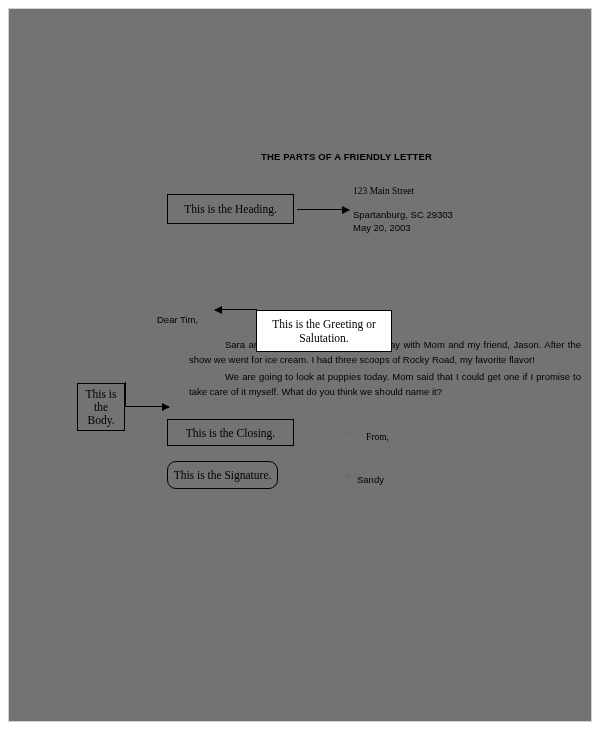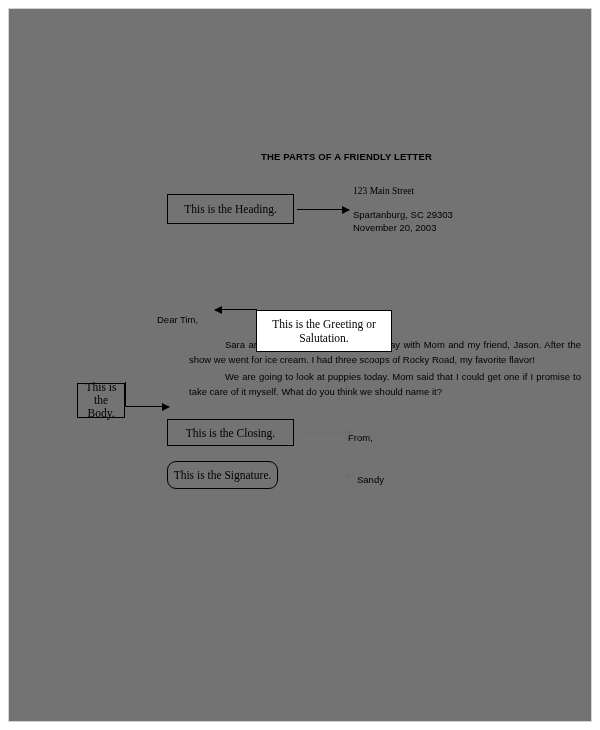--- a/index.html
+++ b/index.html
@@ -62,21 +62,21 @@
     display: flex;
     align-items: center;
     justify-content: center;
     text-align: center;
     z-index: 3;
   }
 
   #box-heading   { left: 158px; top: 185px;  width: 127px; height: 30px; }
   #box-greeting  { left: 247px; top: 301px;  width: 136px; height: 42px;
                    background: #ffffff; }
-  #box-body      { left: 68px;  top: 374px;  width: 48px;  height: 35px;
+  #box-body      { left: 68px;  top: 374px;  width: 48px;  height: 48px;
                    line-height: 13px; }
   #box-closing   { left: 158px; top: 410px;  width: 127px; height: 27px; }
   #box-signature { left: 158px; top: 452px;  width: 111px; height: 28px; border-radius: 9px; }
 
   
   .arrow-h {
     position: absolute;
     height: 1px;
     background: #000000;
     z-index: 2;
@@ -139,37 +139,37 @@
     line-height: 15px;
     color: #000000;
     text-indent: 36px;
     text-align: justify;
     z-index: 1;
     margin-left: 44px;
   }
   #para-1 { left: 136px; top: 328px; width: 392px; }
   #para-2 { left: 136px; top: 360px; width: 392px; }
 
-  #closing-text   { left: 339px; top: 422px; }
+  #closing-text   { left: 357px; top: 422px; font-family: Liberation Serif, serif; }
   #signature-text { left: 348px; top: 464px; }
 </style>
 </head>
 <body>
 
 <div id="page">
 
   <div class="abs" id="title">THE PARTS OF A FRIENDLY LETTER</div>
 
   <div class="callout" id="box-heading">This is the Heading.</div>
 
   <div class="arrow-h" id="arrow-heading"></div>
 
   <div class="abs sans" id="addr-line1">123 Main Street</div>
   <div class="abs sans" id="addr-line2">Spartanburg, SC 29303</div>
-  <div class="abs sans" id="addr-line3">November 20, 2003</div>
+  <div class="abs sans" id="addr-line3">May 20, 2003</div>
 
   <div class="abs sans" id="greeting-text">Dear Tim,</div>
 
   <div class="arrow-h left" id="arrow-greeting"></div>
 
   <div class="callout" id="box-greeting">This is the Greeting or Salutation.</div>
 
   <div class="para" id="para-1">Sara and I went to the movies yesterday with Mom and my friend, Jason.  After the show we went for ice cream.  I had three scoops of Rocky Road, my favorite flavor!</div>
 
   <div class="para" id="para-2">We are going to look at puppies today.  Mom said that I could get one if I promise to take care of it myself.  What do you think we should name it?</div>

